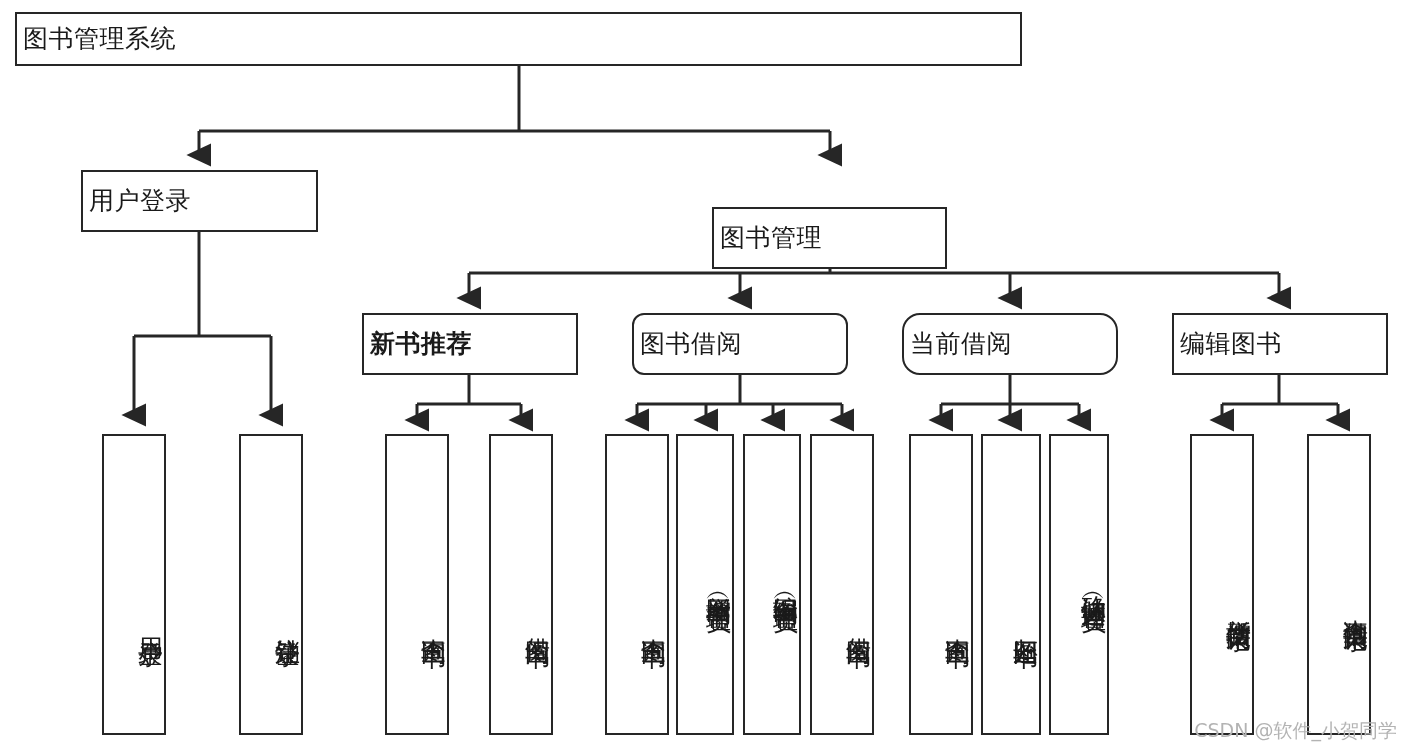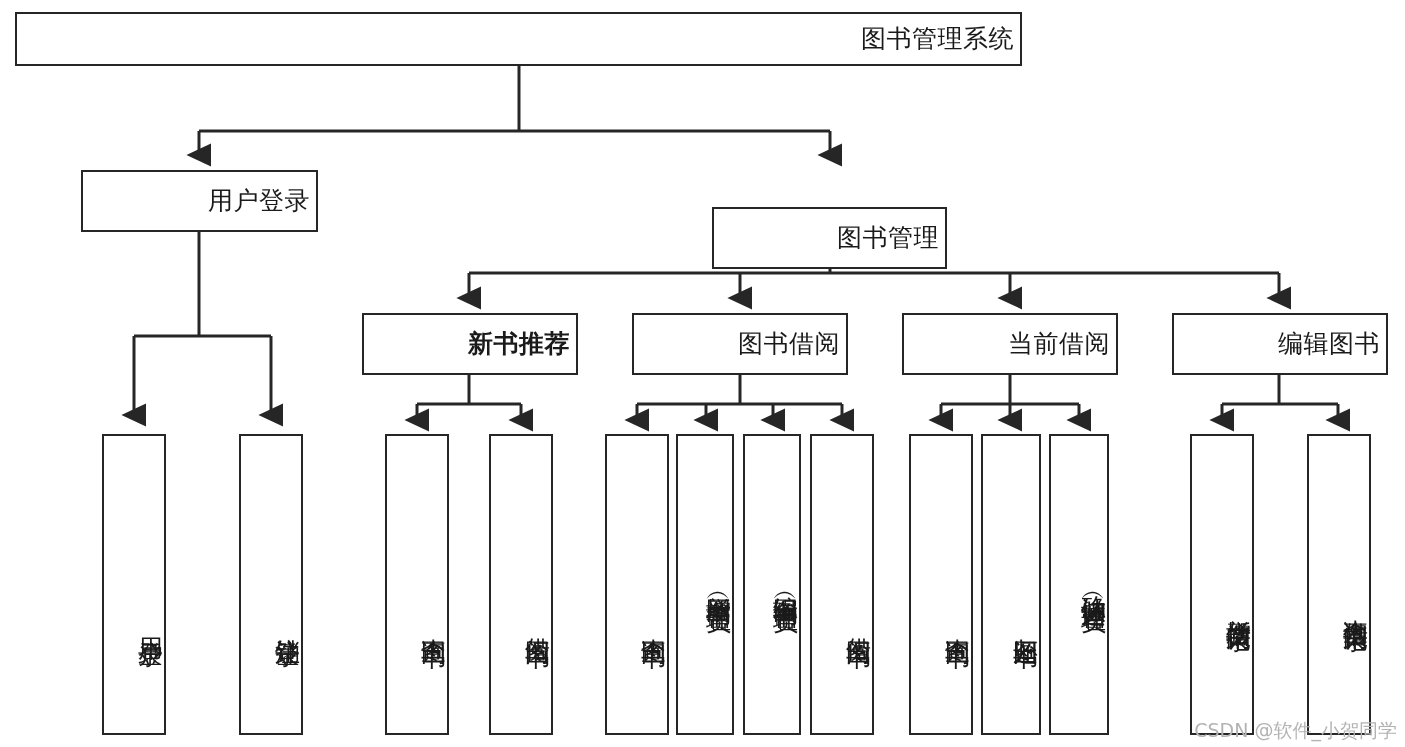--- a/index.html
+++ b/index.html
@@ -26,21 +26,21 @@
     height: 747px;
     pointer-events: none;
   }
   .node {
     position: absolute;
     box-sizing: border-box;
     border: 2px solid #262626;
     background: #ffffff;
     display: flex;
     align-items: center;
-    justify-content: flex-end;
+    justify-content: flex-start;
     color: #1a1a1a;
     line-height: 1.15;
   }
   .node.horiz {
     font-size: 25px;
     letter-spacing: 0.5px;
     padding: 0 6px;
   }
   .node.vert {
     writing-mode: vertical-rl;
@@ -137,24 +137,24 @@
   <div class="node horiz" style="left:81px; top:170px; width:237px; height:62px;">
     <span class="label">用户登录</span>
   </div>
   <div class="node horiz" style="left:712px; top:170px; width:235px; height:62px;margin-top:37px;">
     <span class="label">图书管理</span>
   </div>
 
   <div class="node horiz" style="left:362px; top:313px; width:216px; height:62px;font-weight:bold;">
     <span class="label">新书推荐</span>
   </div>
-  <div class="node horiz" style="left:632px; top:313px; width:216px; height:62px;">
+  <div class="node horiz" style="left:632px; top:313px; width:216px; height:62px;border-radius:12px;">
     <span class="label">图书借阅</span>
   </div>
-  <div class="node horiz" style="left:902px; top:313px; width:216px; height:62px;">
+  <div class="node horiz" style="left:902px; top:313px; width:216px; height:62px;border-radius:18px;">
     <span class="label">当前借阅</span>
   </div>
   <div class="node horiz" style="left:1172px; top:313px; width:216px; height:62px;">
     <span class="label">编辑图书</span>
   </div>
 
   <div class="node vert low" style="left:102px; top:434px; width:64px; height:301px;">
     <span class="label">用户登录</span>
   </div>
   <div class="node vert low" style="left:239px; top:434px; width:64px; height:301px;">

